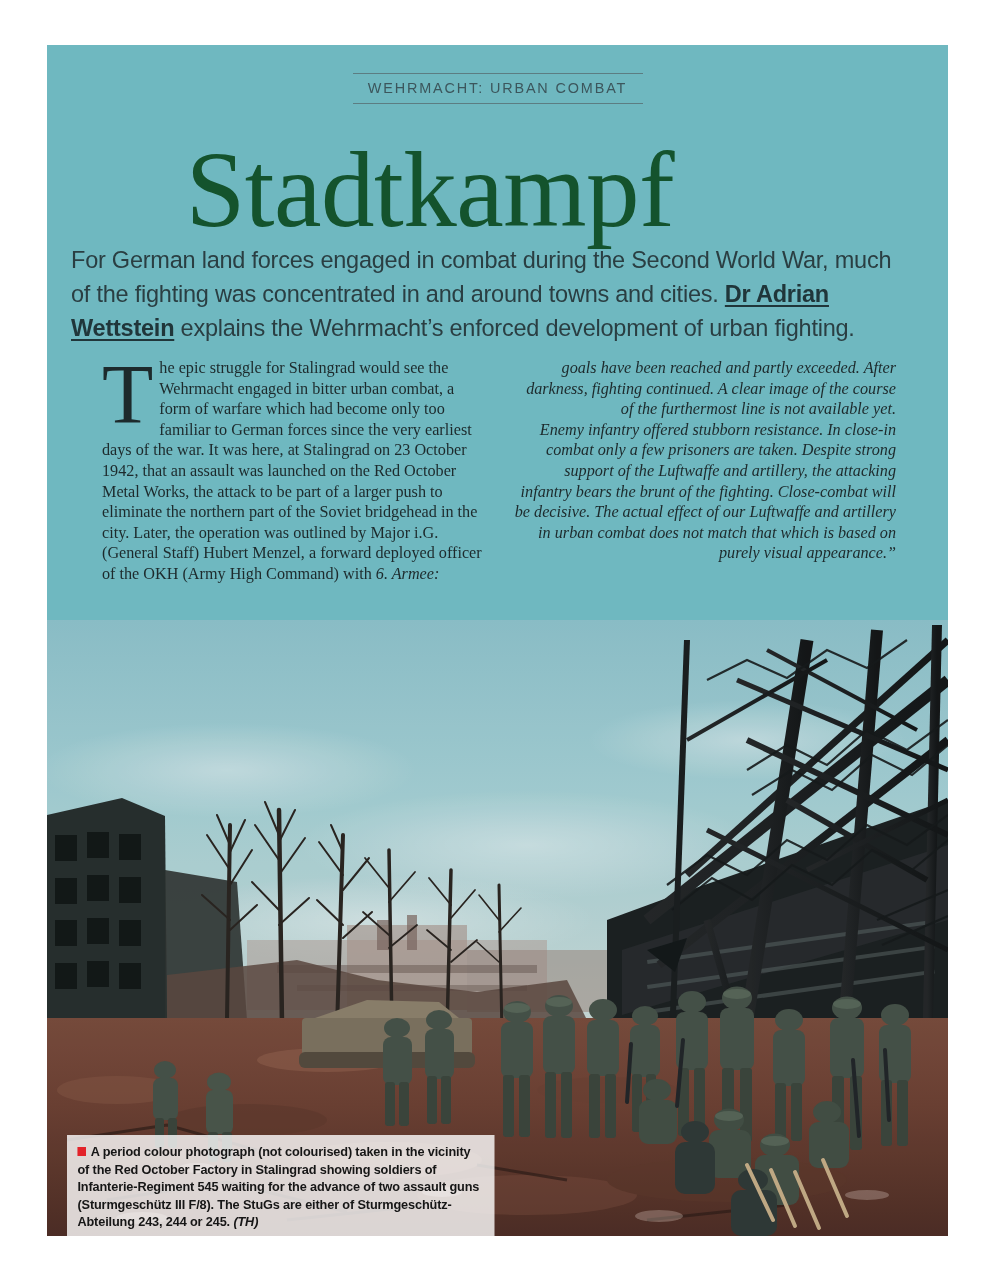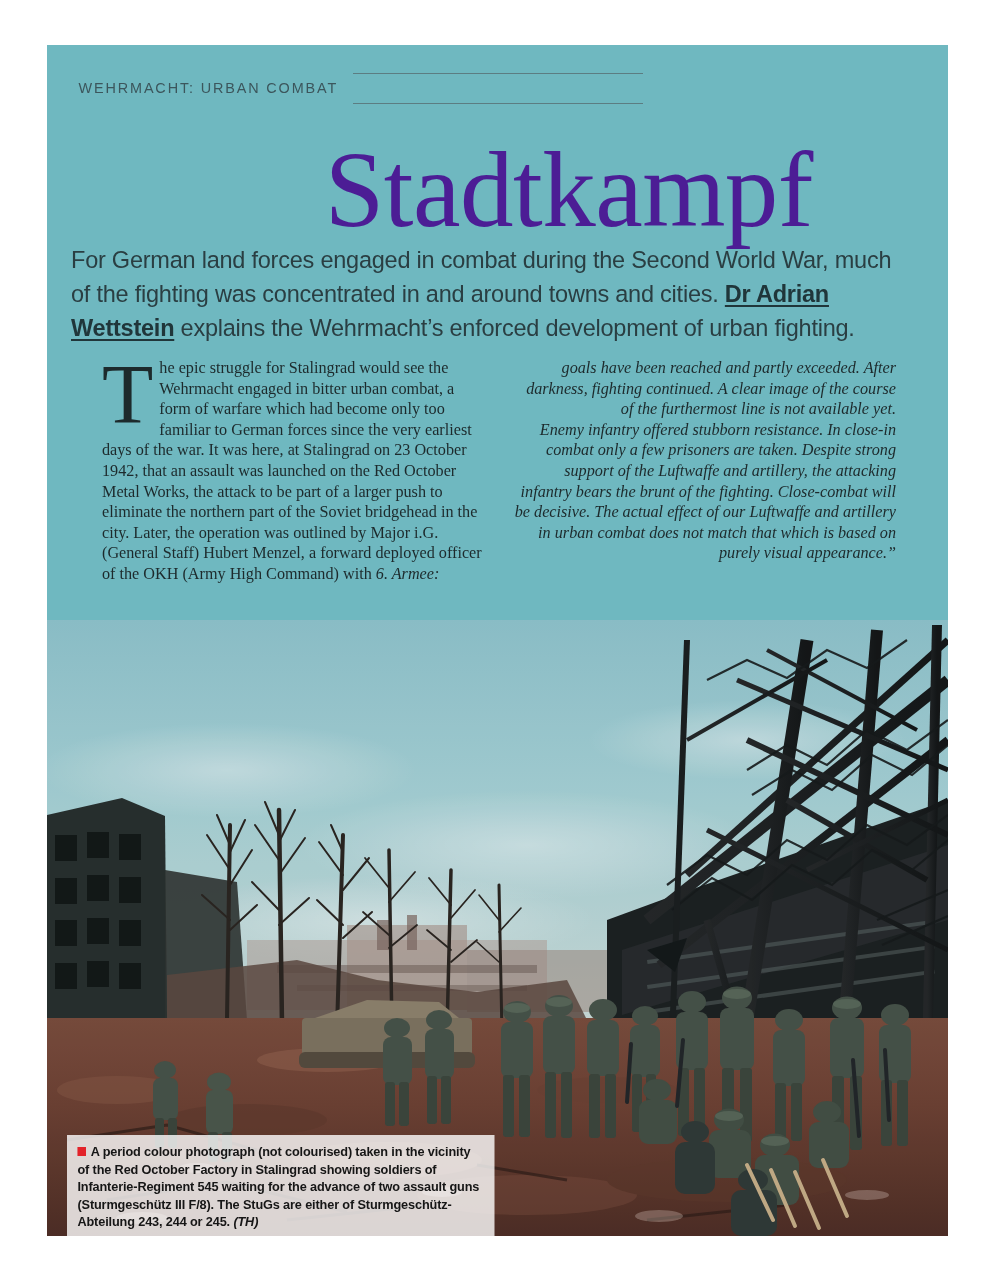--- a/index.html
+++ b/index.html
@@ -25,20 +25,21 @@
     background: #6fb8c0;
     overflow: hidden;
   }
 
   
   #kicker-block {
     position: absolute;
     left: 0;
     top: 28px;
     width: 901px;
+    text-align: center;
   }
   .kicker-rule {
     width: 290px;
     height: 1px;
     background: #5c7d82;
     margin: 0 auto;
   }
   #kicker-text {
     font-family: "Liberation Sans", sans-serif;
     font-size: 15.5px;
@@ -49,25 +50,25 @@
     white-space: nowrap;
     transform: scaleX(0.93);
   }
 
   
   #headline {
     position: absolute;
     left: 0;
     top: 85px;
     width: 766px;
-    text-align: right;
+    text-align: center;
     font-family: "Liberation Serif", "DejaVu Serif", serif;
     font-size: 107px;
     line-height: 120px;
-    color: #4c1d95;
+    color: #14532d;
     font-weight: normal;
     letter-spacing: -0.5px;
   }
 
   
   #standfirst {
     position: absolute;
     left: 24px;
     top: 198px;
     width: 856px;

